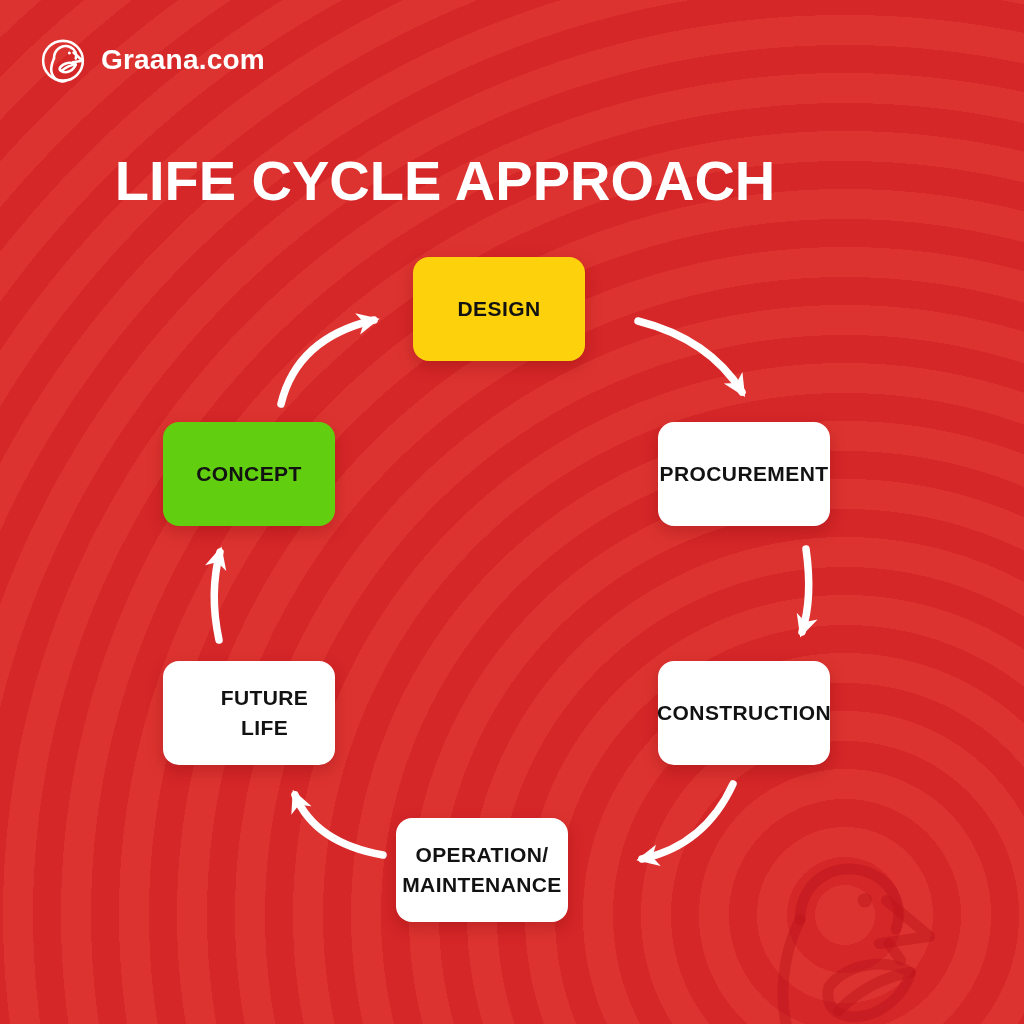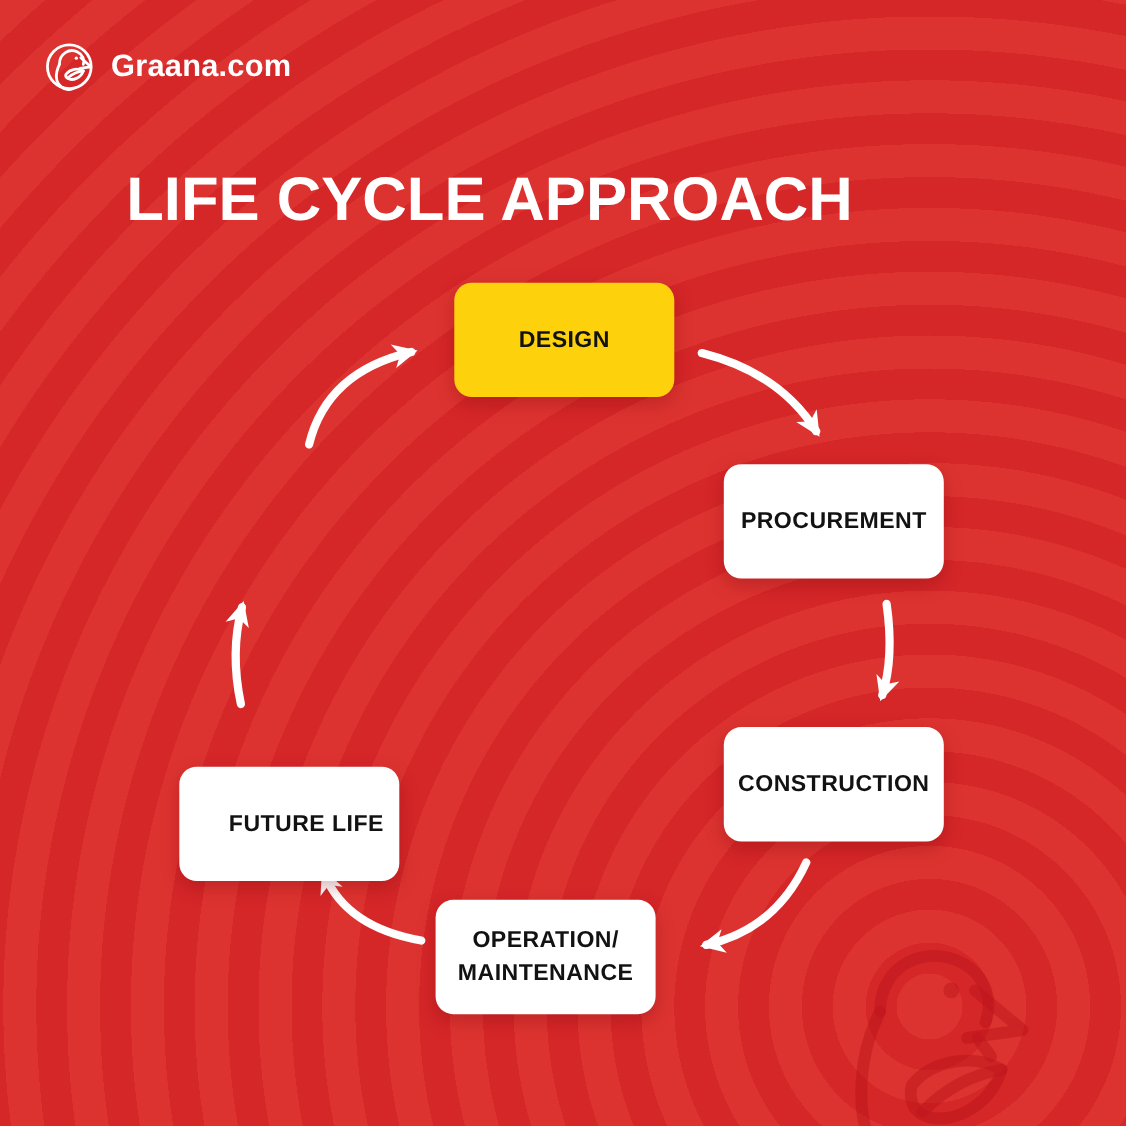--- a/index.html
+++ b/index.html
@@ -25,33 +25,33 @@
   .title {
     position:absolute; left:0; top:148px; width:890px; text-align:center;
     color:#ffffff; font-size:56px; font-weight:800; letter-spacing:0px;
   }
 
   
   .arrows { position:absolute; left:0; top:0; width:1024px; height:1024px; }
 
   
   .stage {
-    position:absolute; width:200px; height:104px; border-radius:16px;
+    position:absolute; width:172px; height:104px; border-radius:16px;
     background:#ffffff; display:flex; align-items:center; justify-content:center;
     box-shadow:0 6px 16px rgba(110,8,10,.28);
   }
   .stage .stage-label {
     color:#121212; font-size:21px; font-weight:700; letter-spacing:.4px;
     text-align:center; line-height:1.45; white-space:pre-line; padding:0 8px;
   }
   .stage--design       { left:413px; top:257px; }
   .stage--procurement  { left:658px; top:422px; }
   .stage--construction { left:658px; top:661px; }
   .stage--operation    { left:396px; top:818px; }
-  .stage--future-life  { left:163px; top:697px;padding-left:31px; }
+  .stage--future-life  { left:163px; top:661px;padding-left:31px; }
   .stage--concept      { left:163px; top:422px; }
 </style>
 </head>
 <body>
 
 <div class="page">
 
   <svg class="watermark" viewBox="0 0 100 100" fill="none" stroke="rgba(186,20,28,0.55)" stroke-width="4.5" stroke-linecap="round" stroke-linejoin="round">
     <path d="M30 34 C30 16 48 8 62 16 C70 21 73 30 70 38"></path>
     <path d="M66 26 L84 41 L63 44"></path>
@@ -102,14 +102,17 @@
   <div class="stage stage--procurement" style="background: rgb(255, 255, 255);">
     <span class="stage-label">PROCUREMENT</span>
   </div>
   <div class="stage stage--operation" style="background: rgb(255, 255, 255);">
     <span class="stage-label">OPERATION/
 MAINTENANCE</span>
   </div>
   <div class="stage stage--future-life" style="background: rgb(255, 255, 255);">
     <span class="stage-label">FUTURE LIFE</span>
   </div>
+  <div class="stage stage--concept" style="background: rgb(98, 206, 16);">
+    <span class="stage-label">CONCEPT</span>
+  </div>
 
 </div>
 
 </body></html>

